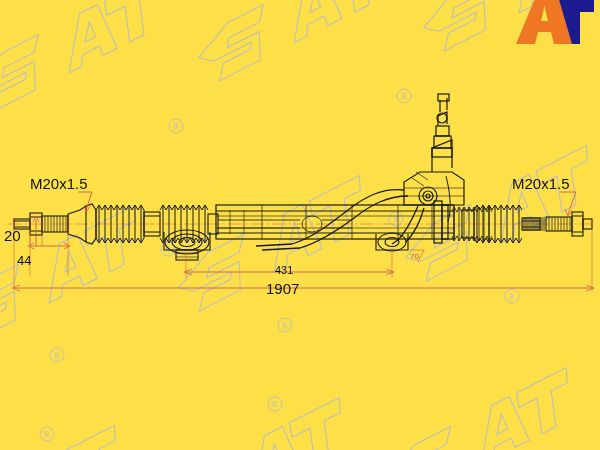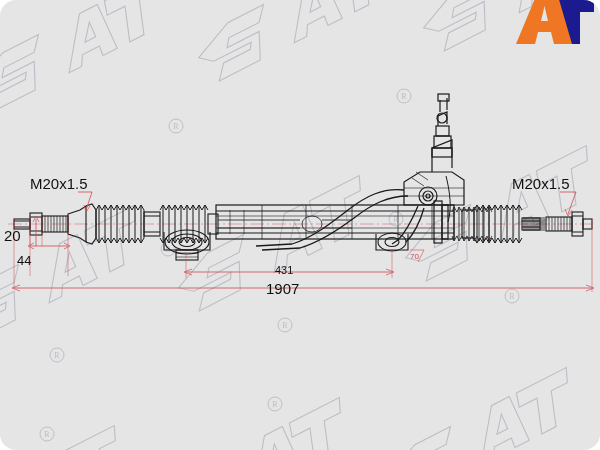--- a/index.html
+++ b/index.html
@@ -1,18 +1,18 @@
 <!DOCTYPE html>
 <html><head>
 <meta charset="utf-8">
 <style>
   html,body{margin:0;padding:0;background:#fff;}
   body{width:600px;height:450px;overflow:hidden;
        font-family:"Liberation Sans", sans-serif;}
-  #stage{position:relative;width:600px;height:450px;background:#e5e5e5;overflow:hidden;border-radius:16px;}
+  #stage{position:relative;width:600px;height:450px;background:#fde047;overflow:hidden;}
 
   
   .wm-layer{position:absolute;inset:0;pointer-events:none;}
 
   
   #draw{position:absolute;left:0;top:0;width:600px;height:450px;}
 
   
   #logo{position:absolute;right:6px;top:0px;width:80px;height:50px;}
 

